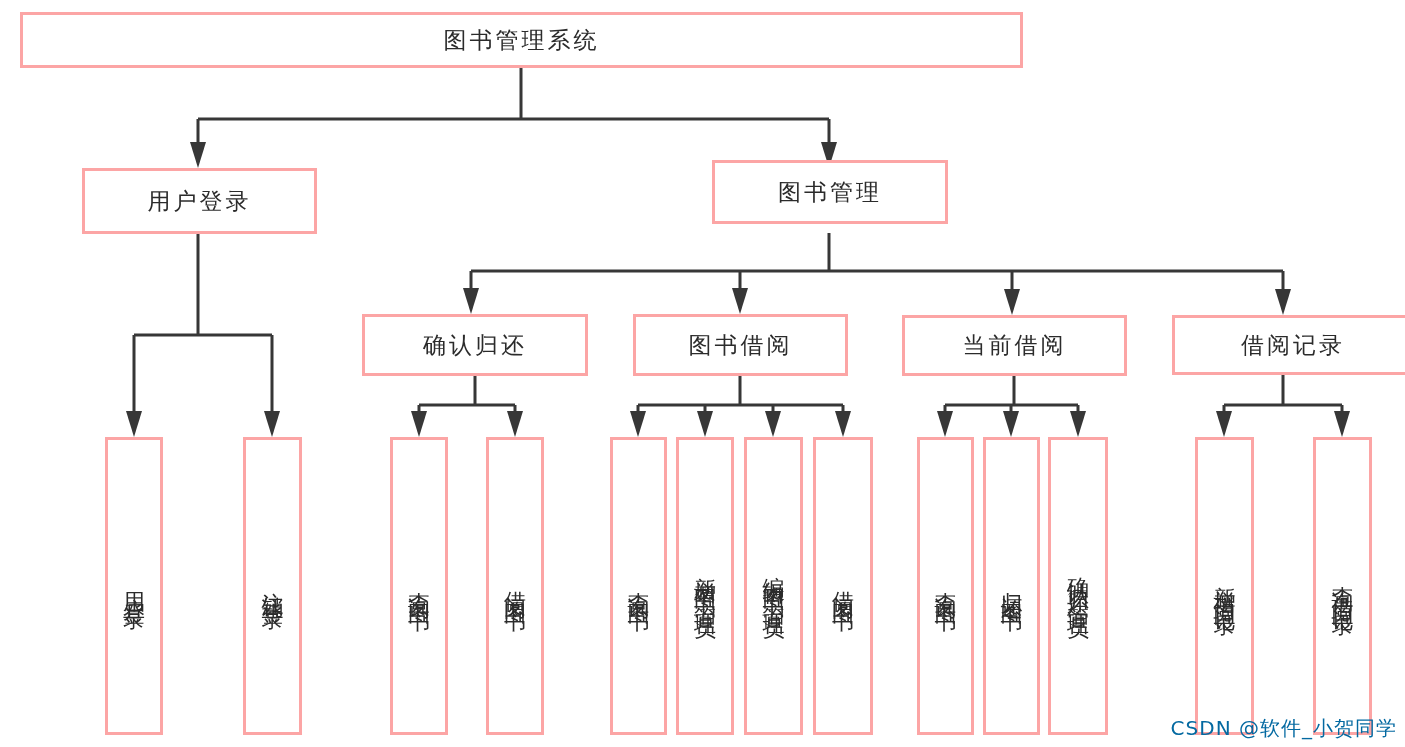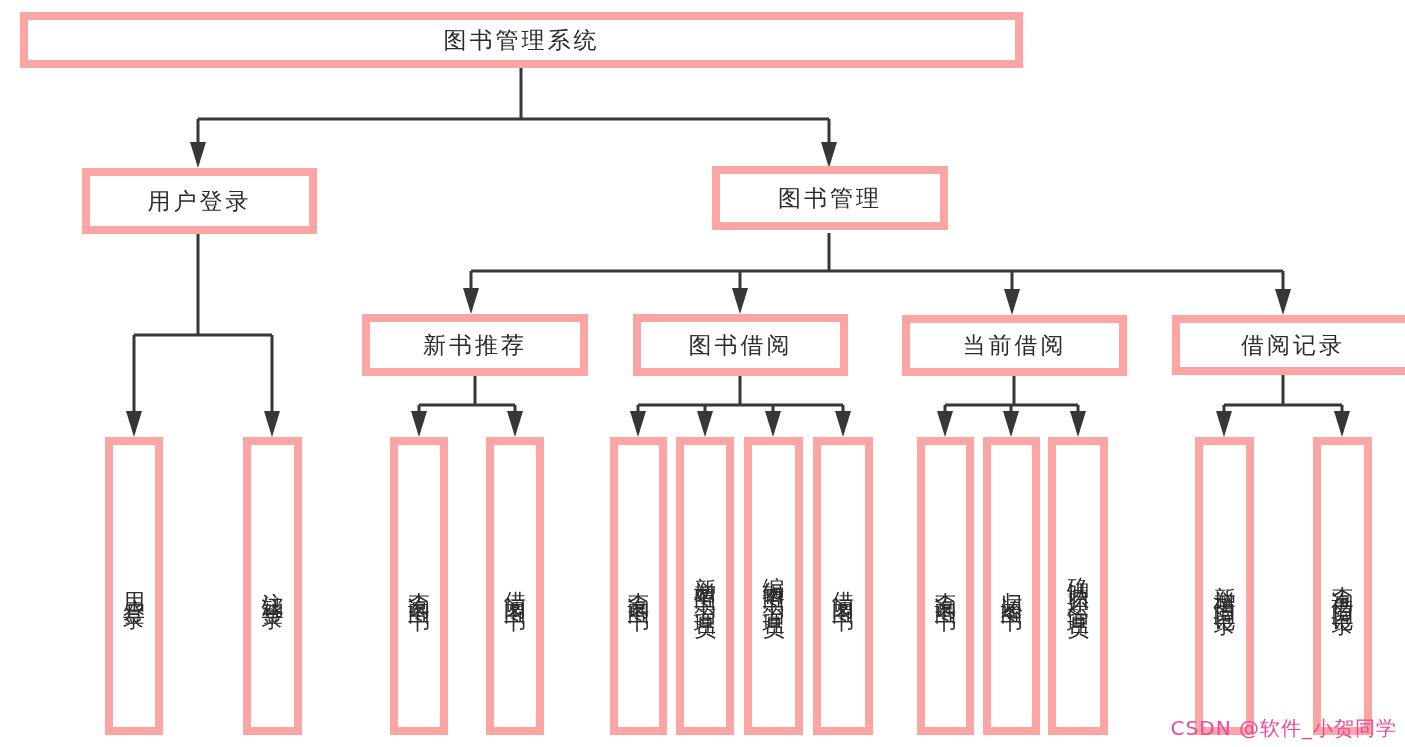--- a/index.html
+++ b/index.html
@@ -6,36 +6,36 @@
   body {
     width: 1405px; height: 747px;
     background: #ffffff;
     font-family: "DejaVu Sans", "Liberation Sans", sans-serif;
     position: relative; overflow: hidden;
   }
   .stage { position: absolute; left: 0; top: 0; width: 1405px; height: 747px; }
   svg.wires { position: absolute; left: 0; top: 0; z-index: 1; }
   .node {
     position: absolute; box-sizing: border-box;
-    background: #ffffff; border: 8px solid #fca5a5;
+    background: #ffffff; border: 3px solid #fca5a5;
     display: flex; align-items: center; justify-content: center;
     color: #2b2b2b; z-index: 2;
   }
   .h-node { font-size: 23px; letter-spacing: 3px; white-space: nowrap; }
   .leaf-node { top: 437px; height: 298px; }
   .v-text {
     writing-mode: vertical-rl;
     font-size: 22px; letter-spacing: 6px; line-height: 1.1;
     color: #2b2b2b;
   }
   
   #n-root   { left: 20px;  top: 12px;  width: 1003px; height: 56px; }
   
   #n-user   { left: 82px;  top: 168px; width: 235px; height: 66px; }
-  #n-mgmt   { left: 712px; top: 166px; width: 236px; height: 64px; }
+  #n-mgmt   { left: 712px; top: 160px; width: 236px; height: 64px; }
   
   #n-newrec { left: 362px;  top: 314px; width: 226px; height: 62px; }
   #n-borrow { left: 633px;  top: 314px; width: 215px; height: 62px; }
   #n-curr   { left: 902px;  top: 315px; width: 225px; height: 61px; font-family: Liberation Mono, monospace; }
   #n-record { left: 1172px; top: 315px; width: 242px; height: 60px; }
   
   #l-login   { left: 105px;  width: 58px; }
   #l-logout  { left: 243px;  width: 59px; }
   #l-nbr-q   { left: 390px;  width: 58px; }
   #l-nbr-b   { left: 486px;  width: 58px; }
@@ -43,21 +43,21 @@
   #l-bb-add  { left: 676px;  width: 58px; }
   #l-bb-edit { left: 744px;  width: 59px; }
   #l-bb-b    { left: 813px;  width: 60px; }
   #l-cb-q    { left: 917px;  width: 57px; }
   #l-cb-r    { left: 983px;  width: 57px; }
   #l-cb-c    { left: 1048px; width: 60px; }
   #l-br-add  { left: 1195px; width: 59px; }
   #l-br-q    { left: 1313px; width: 59px; }
   .watermark {
     position: absolute; right: 8px; bottom: 5px;
-    font-size: 20px; color: #ec4899; letter-spacing: 1px;
+    font-size: 20px; color: #0369a1; letter-spacing: 1px;
     z-index: 3; white-space: nowrap;
   }
 </style>
 </head>
 <body>
 
 <div class="stage">
 
   <svg class="wires" width="1405" height="747" viewBox="0 0 1405 747">
     <g stroke="#373737" stroke-width="3" fill="none">
@@ -97,21 +97,21 @@
       <polygon points="1216,411 1232,411 1224,437"></polygon>
       <polygon points="1334,411 1350,411 1342,437"></polygon>
     </g>
   </svg>
 
   <div class="node h-node" id="n-root">图书管理系统</div>
 
   <div class="node h-node" id="n-user">用户登录</div>
   <div class="node h-node" id="n-mgmt">图书管理</div>
 
-  <div class="node h-node" id="n-newrec">新书推荐</div>
+  <div class="node h-node" id="n-newrec">确认归还</div>
   <div class="node h-node" id="n-borrow">图书借阅</div>
   <div class="node h-node" id="n-curr">当前借阅</div>
   <div class="node h-node" id="n-record">借阅记录</div>
 
   <div class="node leaf-node" id="l-login">
     <span class="v-text">用户登录</span>
   </div>
   <div class="node leaf-node" id="l-logout">
     <span class="v-text">注销登录</span>
   </div>

